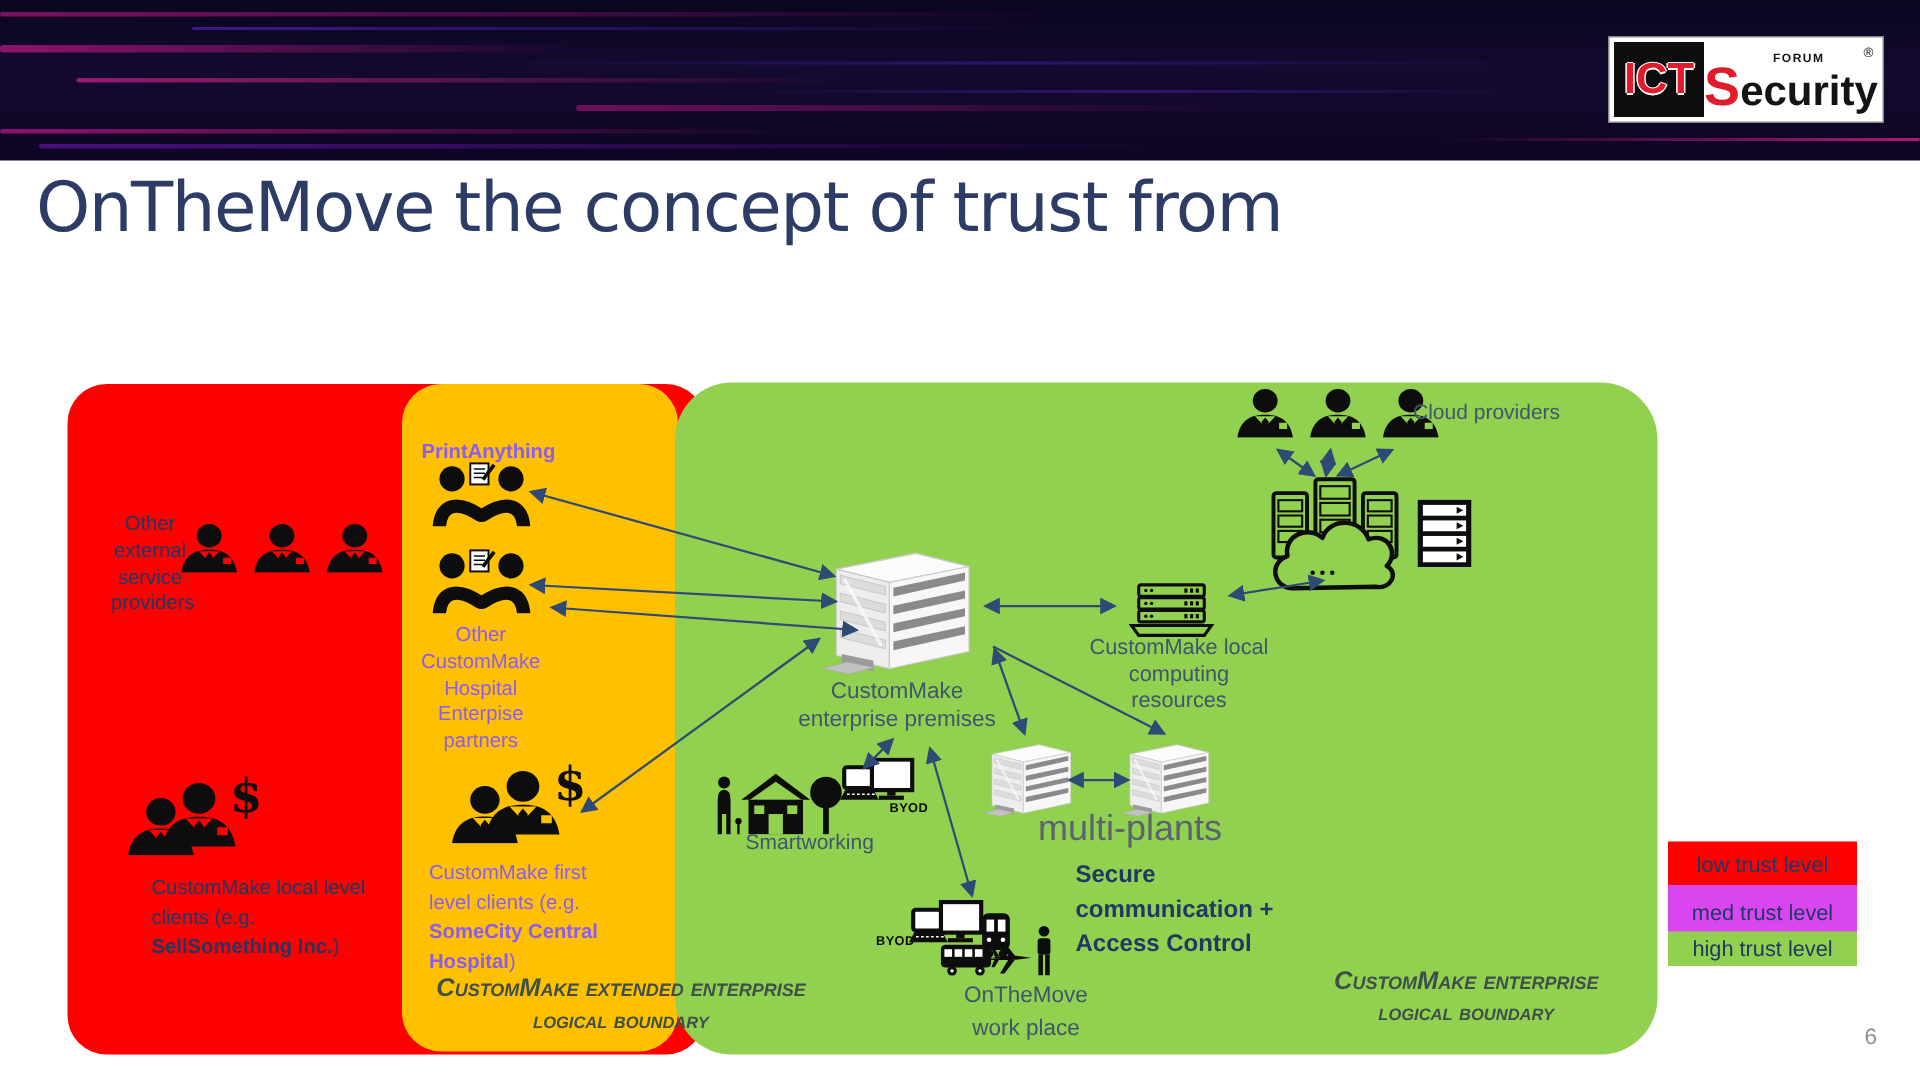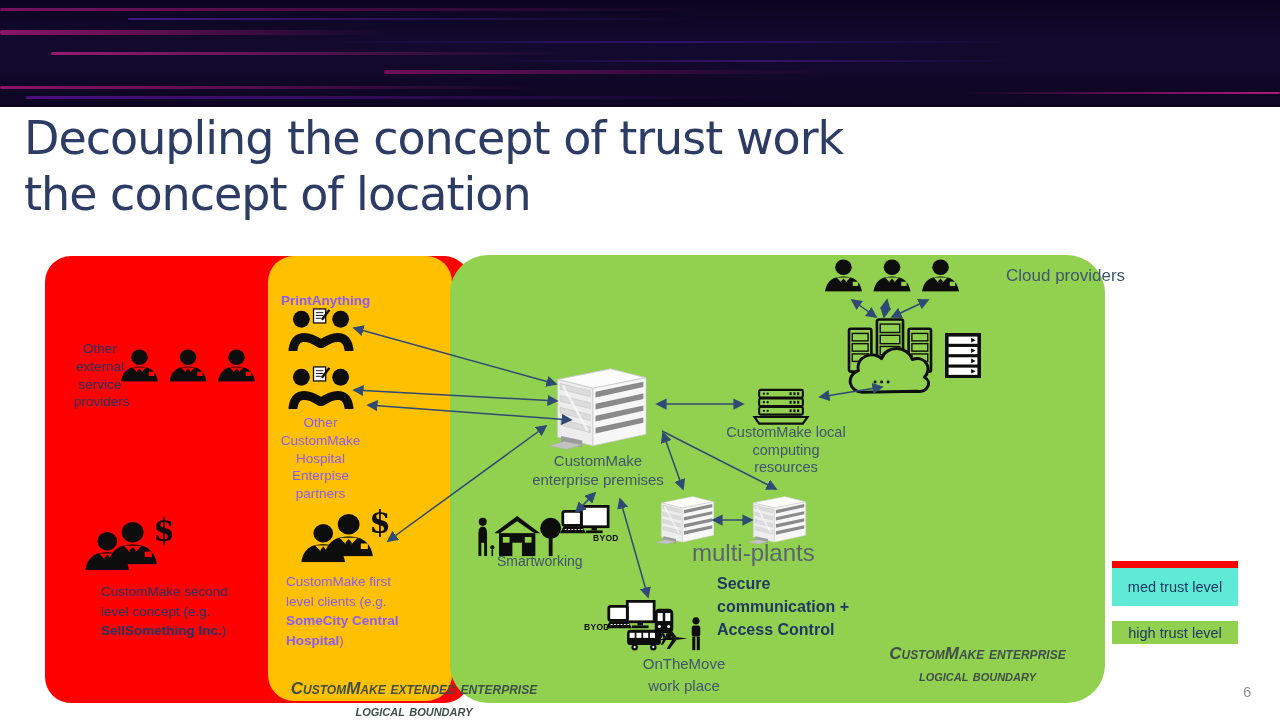--- a/index.html
+++ b/index.html
@@ -222,75 +222,83 @@
   <div class="streak" style="top:18px;left:10%;width:45%;height:2px;background:linear-gradient(90deg,#3a1a86,transparent);"></div>
   <div class="streak" style="top:30px;left:0;width:30%;height:5px;background:linear-gradient(90deg,#8d1468,transparent);"></div>
   <div class="streak" style="top:41px;left:25%;width:55%;height:2px;background:linear-gradient(90deg,transparent,#2c1470,transparent);"></div>
   <div class="streak" style="top:52px;left:4%;width:40%;height:3px;background:linear-gradient(90deg,#971b6e,transparent);"></div>
   <div class="streak" style="top:60px;left:38%;width:42%;height:2px;background:linear-gradient(90deg,transparent,#33156f,transparent);"></div>
   <div class="streak" style="top:70px;left:30%;width:35%;height:4px;background:linear-gradient(90deg,#6e105a,transparent);"></div>
   <div class="streak" style="top:86px;left:0;width:42%;height:2.5px;background:linear-gradient(90deg,#8d1468,transparent);"></div>
   <div class="streak" style="top:96px;left:2%;width:60%;height:3px;background:linear-gradient(90deg,#4a0f7e,transparent);"></div>
   <div class="streak" style="top:92px;left:75%;width:25%;height:2px;background:linear-gradient(90deg,transparent,#b01878);"></div>
 
+  <div class="logo">
+    <div class="logo-left">ICT</div>
+    <div class="logo-right">
+      <span class="logo-forum">FORUM</span>
+      <span class="logo-s">S</span>
+        <span class="logo-rest">ecurity</span>
+      <span class="logo-reg">®</span>
+    </div>
+  </div>
 </div>
 
 <div class="title">
-  <div>Decoupling the concept of trust work</div>
-  <div>the concept of location</div>
+  <div>OnTheMove the concept of trust from</div>
 </div>
 
 <div class="zone zone-red"></div>
 <div class="zone zone-amber"></div>
 <div class="zone zone-green"></div>
 
 <div class="lbl navy ctr" style="left:46px;top:340px;width:80px;font-size:13.5px;line-height:1.32;">Other external service providers</div>
 <svg class="abs" style="left:118px;top:346px" width="140" height="38" viewBox="0 0 150 40">
     <use href="#sym-group3"></use>
   </svg>
 <svg class="abs" style="left:80px;top:512px" width="94" height="62" viewBox="0 0 100 64">
     <use href="#sym-duo"></use>
   </svg>
 <div class="lbl navy" style="left:73px;top:582px;width:176px;font-size:13.5px;line-height:1.45;">
-  <span>CustomMake second level concept (e.g. </span><b>SellSomething Inc.</b><span>)</span>
+  <span>CustomMake local level clients (e.g. </span><b>SellSomething Inc.</b><span>)</span>
 </div>
 
 <div class="lbl dark" style="left:281px;top:293px;font-size:13.5px;font-weight:bold;">PrintAnything</div>
 <svg class="abs" style="left:287px;top:308px" width="68" height="43" viewBox="0 0 72 46">
     <use href="#sym-handshake"></use>
   </svg>
 <svg class="abs" style="left:287px;top:366px" width="68" height="43" viewBox="0 0 72 46">
     <use href="#sym-handshake"></use>
   </svg>
 <div class="lbl dark ctr" style="left:272px;top:414px;width:97px;font-size:13.5px;line-height:1.32;">Other CustomMake Hospital Enterpise partners</div>
 <svg class="abs" style="left:296px;top:504px" width="94" height="62" viewBox="0 0 100 64">
     <use href="#sym-duo"></use>
   </svg>
 <div class="lbl dark" style="left:286px;top:572px;width:120px;font-size:13.5px;line-height:1.45;">
   <span>CustomMake first level clients (e.g. </span><b>SomeCity Central Hospital</b><span>)</span>
 </div>
-<div class="lbl boundary" style="left:268px;top:649px;width:292px;font-size:17px;margin-top:30px;">
+<div class="lbl boundary" style="left:268px;top:649px;width:292px;font-size:17px;">
   <div>CustomMake extended enterprise</div>
   <div style="font-size:15.5px;margin-top:3px;">logical boundary</div>
 </div>
 
 <svg class="abs" style="left:542px;top:360px" width="116" height="92" viewBox="0 0 120 104">
     <use href="#sym-bldg"></use>
   </svg>
 <div class="lbl slate ctr" style="left:520px;top:452px;width:156px;font-size:15px;line-height:1.25;">CustomMake enterprise premises</div>
 
 <svg class="abs" style="left:750px;top:388px" width="62" height="38" viewBox="0 0 62 40">
     <use href="#sym-server"></use>
   </svg>
 <div class="lbl slate ctr" style="left:726px;top:424px;width:120px;font-size:14.5px;line-height:1.22;">CustomMake local computing resources</div>
 
 <svg class="abs" style="left:822px;top:256px" width="140" height="38" viewBox="0 0 150 40">
     <use href="#sym-group3"></use>
   </svg>
-<div class="lbl slate" style="left:1006px;top:266px;font-size:17px;">Cloud providers</div>
+<div class="lbl slate" style="left:942px;top:266px;font-size:14px;">Cloud providers</div>
 <svg class="abs" style="left:840px;top:312px" width="100" height="82" viewBox="0 0 104 88">
     <use href="#sym-cloudsrv"></use>
   </svg>
 <svg class="abs" style="left:943px;top:333px" width="40" height="45" viewBox="0 0 40 50">
     <use href="#sym-rack"></use>
   </svg>
 
 <svg class="abs" style="left:655px;top:490px" width="63" height="57" viewBox="0 0 120 104">
     <use href="#sym-bldg"></use>
   </svg>
@@ -334,21 +342,21 @@
 </div>
 
 <div class="lbl boundary" style="left:870px;top:644px;width:215px;font-size:17px;">
   <div>CustomMake enterprise</div>
   <div style="font-size:15.5px;margin-top:3px;">logical boundary</div>
 </div>
 
 <div class="legend-box" style="top:561px;height:31px;background:#fe0000;">
     <span>low trust level</span>
   </div>
-<div class="legend-box" style="top:568px;height:38px;background:#5eead4;">
+<div class="legend-box" style="top:590px;height:38px;background:#d946ef;">
     <span>med trust level</span>
   </div>
 <div class="legend-box" style="top:621px;height:23px;background:#92d050;">
     <span>high trust level</span>
   </div>
 
 <div class="pagenum">6</div>
 
 <svg class="overlay" width="1280" height="721" viewBox="0 0 1280 721">
   <g stroke="#2e4a75" stroke-width="1.5" fill="none">

